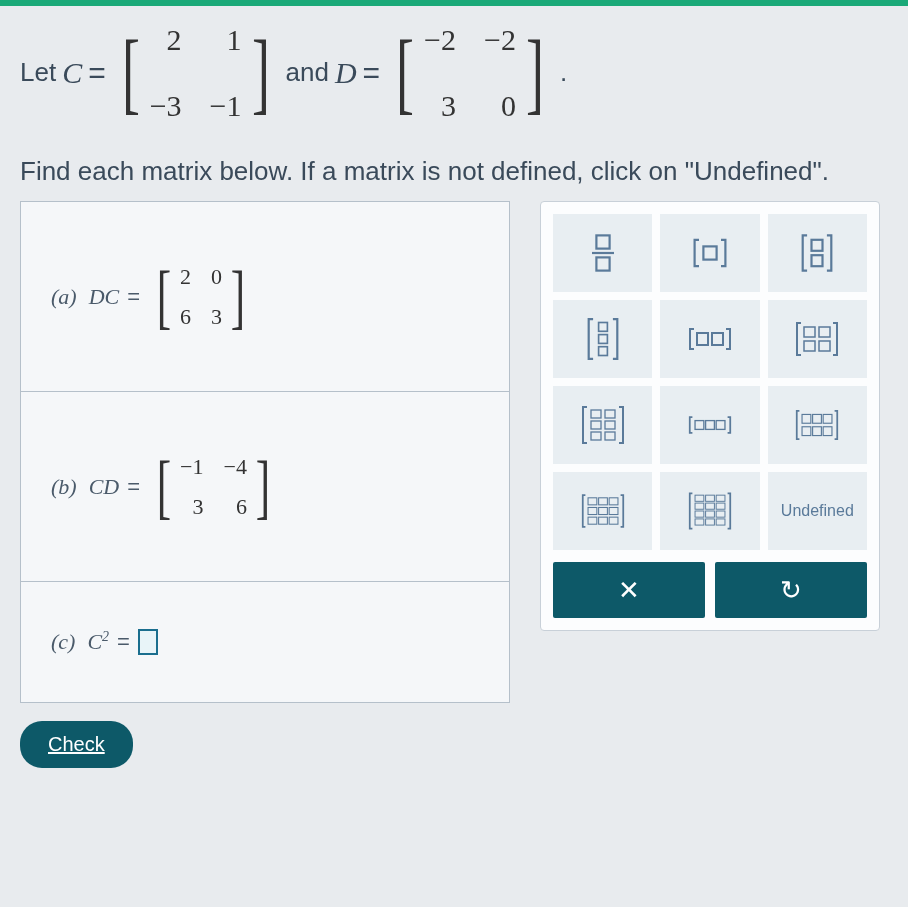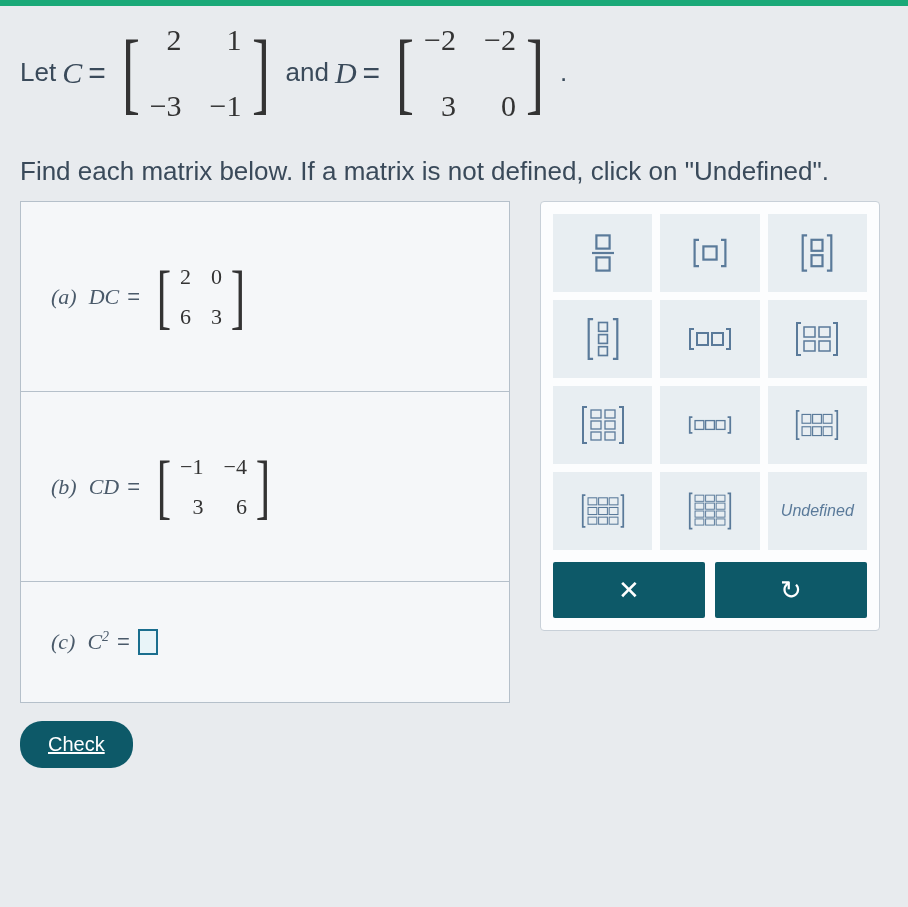--- a/index.html
+++ b/index.html
@@ -92,21 +92,20 @@
   }
   .palette-btn {
     background: #e8eef2;
     border: none;
     height: 78px;
     display: flex;
     align-items: center;
     justify-content: center;
     cursor: pointer;
     color: #5a7a9a;
-    font-style: italic;
   }
   .palette-btn svg { width: 44px; height: 44px; }
   .palette-btn.txt { font-size: 16px; color: #5a7a9a; }
   .action-row {
     display: grid;
     grid-template-columns: 1fr 1fr;
     gap: 10px;
     margin-top: 12px;
   }
   .action-btn {

